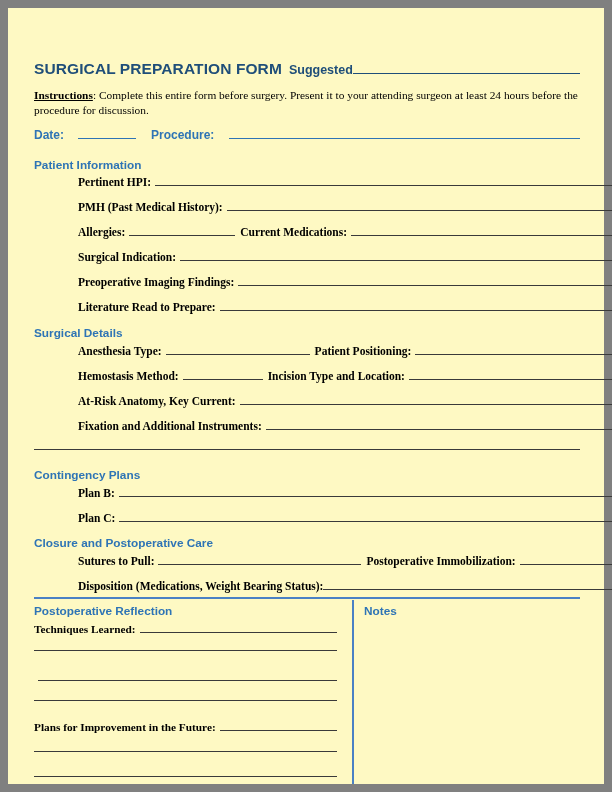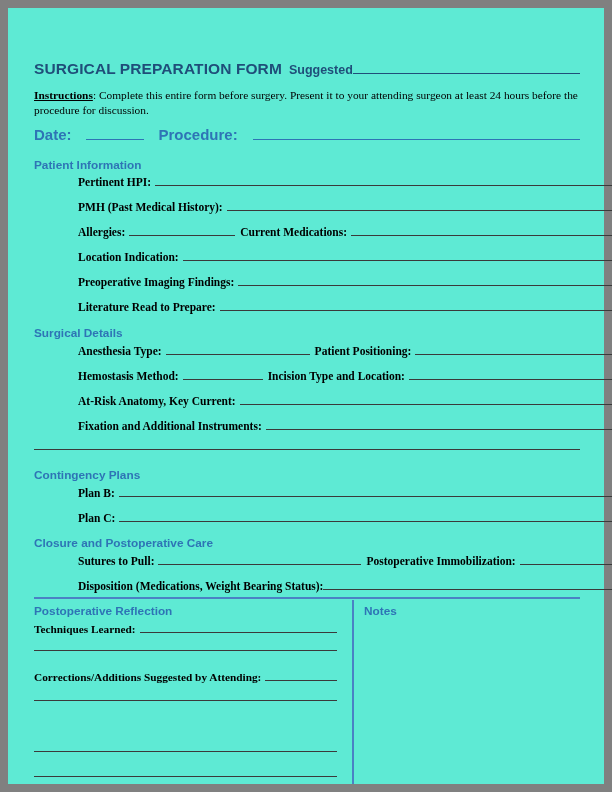--- a/index.html
+++ b/index.html
@@ -12,21 +12,21 @@
     background: #808080;
     font-family: "Liberation Serif", serif;
     overflow: hidden;
   }
   .page {
     position: absolute;
     left: 8px;
     top: 8px;
     width: 596px;
     height: 776px;
-    background: #5eead4;
+    background: #fef9c3;
     box-sizing: border-box;
     padding: 0;
   }
   .inner {
     position: absolute;
     left: 26px;
     top: 0;
     width: 546px;
     height: 776px;
   }
@@ -81,21 +81,21 @@
   
   .dateproc {
     position: absolute;
     left: 0;
     top: 118px;
     width: 546px;
     display: flex;
     align-items: baseline;
     white-space: nowrap;
     font-family: "Liberation Sans", sans-serif;
-    font-size: 15px;
+    font-size: 12px;
     font-weight: bold;
     color: #2E74B5;
     gap: 9px;
   }
   .dp-blank-sm {
     width: 58px;
     border-bottom: 1.5px solid #2E74B5;
     height: 12px;
     margin: 0 6px 0 5px;
   }
@@ -252,21 +252,21 @@
   </div>
 
   <div class="frow" style="top:217px">
     <span class="lbl">Allergies:</span>
     <span class="line-fixed" style="width:106px"></span>
     <span class="lbl">Current Medications:</span>
     <span class="line-grow"></span>
   </div>
 
   <div class="frow" style="top:242px">
-    <span class="lbl">Location Indication:</span>
+    <span class="lbl">Surgical Indication:</span>
     <span class="line-grow"></span>
   </div>
 
   <div class="frow" style="top:267px">
     <span class="lbl">Preoperative Imaging Findings:</span>
     <span class="line-grow"></span>
   </div>
 
   <div class="frow" style="top:292px">
     <span class="lbl">Literature Read to Prepare:</span>
@@ -333,25 +333,28 @@
   <div class="col-left">
     <div class="col-head">Postoperative Reflection</div>
 
     <div class="rrow" style="top:18px">
       <span class="lbl">Techniques Learned:</span>
       <span class="line-grow"></span>
     </div>
     <div class="rblank" style="top:46px"></div>
 
     <div class="rrow" style="top:66px">
-      <span class="lbl">Corrections/Additions Suggested by Attending:</span>
       <span class="line-grow"></span>
     </div>
     <div class="rblank" style="top:96px"></div>
 
+    <div class="rrow" style="top:116px">
+      <span class="lbl">Plans for Improvement in the Future:</span>
+      <span class="line-grow"></span>
+    </div>
     <div class="rblank" style="top:147px"></div>
     <div class="rblank" style="top:172px"></div>
   </div>
 
   <div class="col-right">
     <div class="col-head">Notes</div>
     <div style="height:160px"></div>
   </div>
 
  </div>

